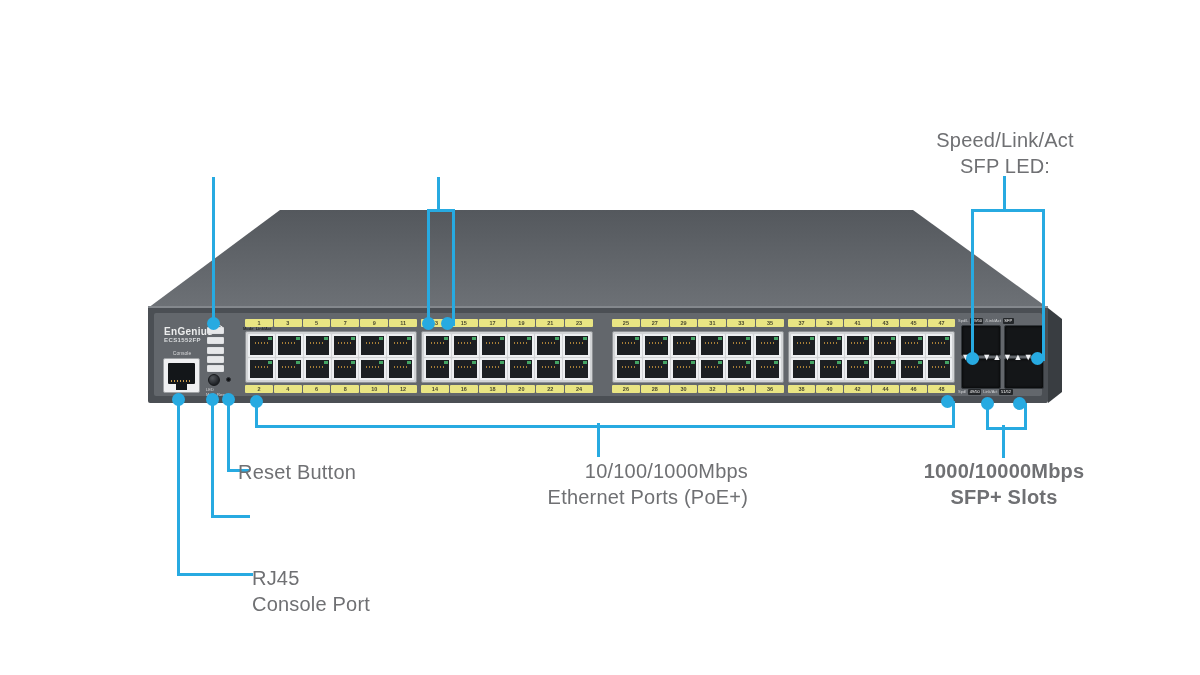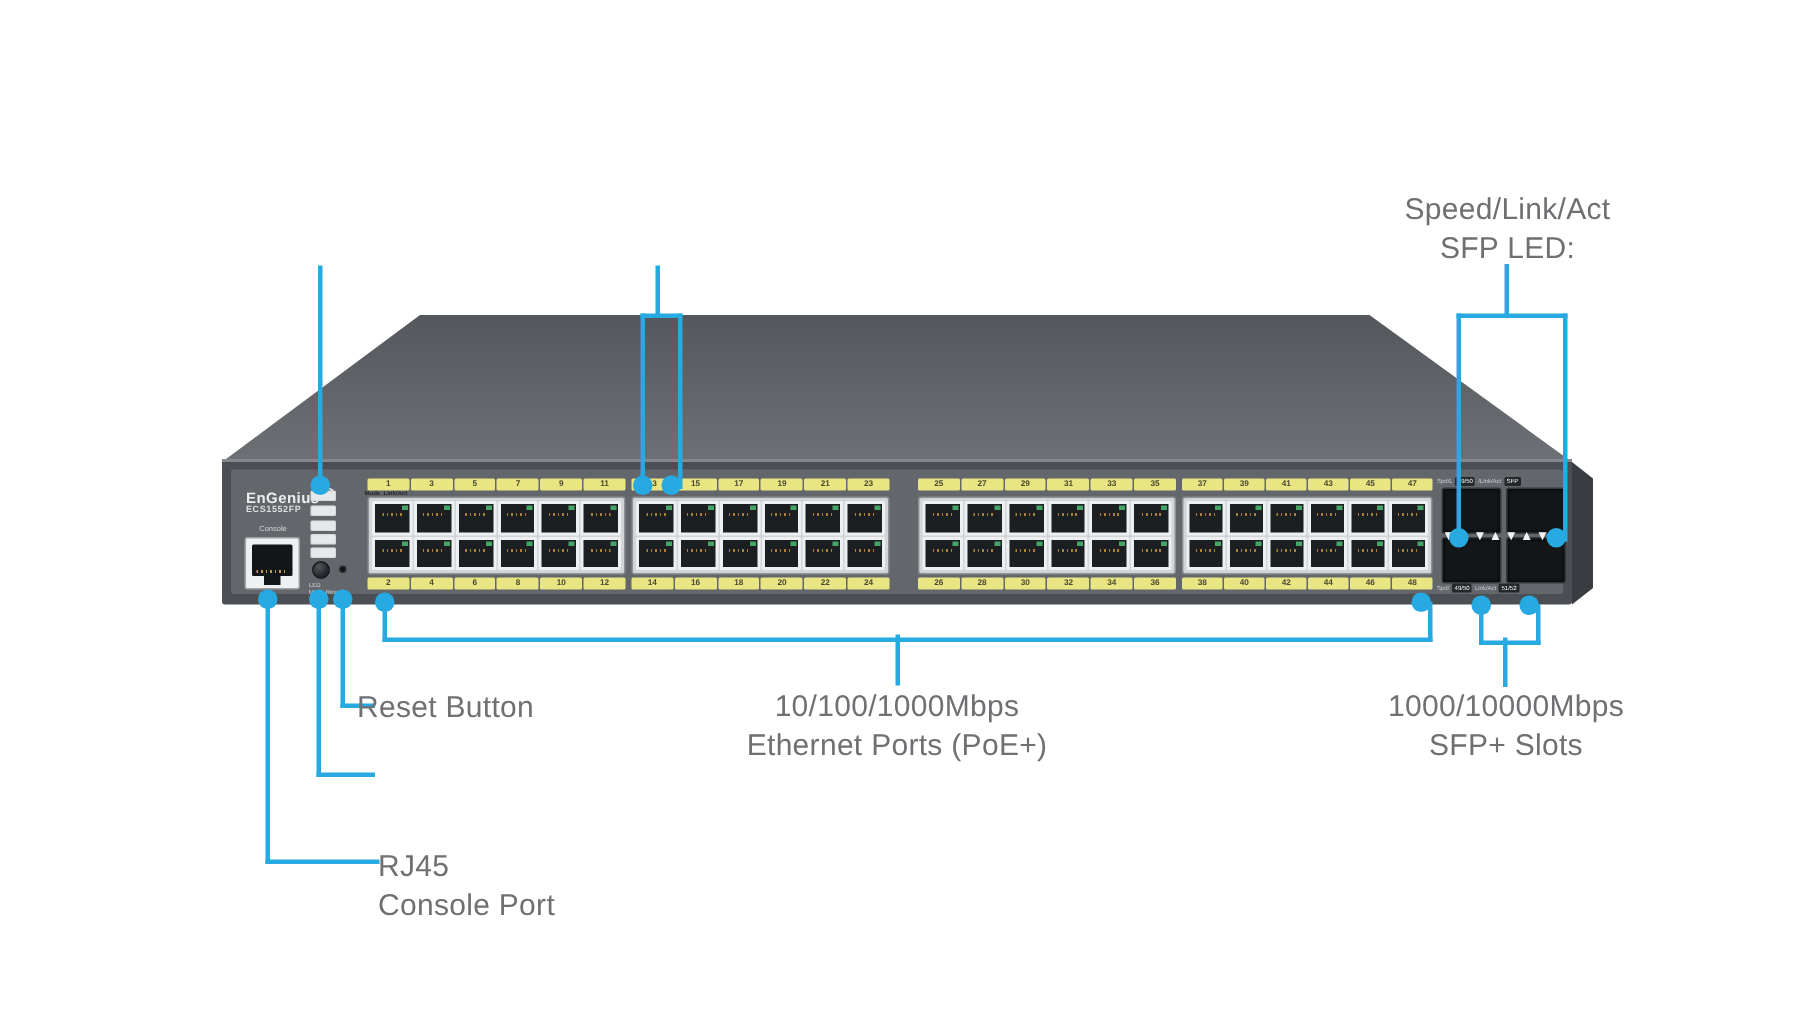--- a/index.html
+++ b/index.html
@@ -272,22 +272,22 @@
 
   <div class="callout-label center" style="left:915px;top:127px;width:180px;">
     <div>Speed/Link/Act</div>
     <div>SFP LED:</div>
   </div>
   <div class="callout-label" style="left:238px;top:459px;">Reset Button</div>
   <div class="callout-label" style="left:252px;top:565px;">
     <div>RJ45</div>
     <div>Console Port</div>
   </div>
-  <div class="callout-label center" style="left:448px;top:458px;width:300px;">
+  <div class="callout-label center" style="left:448px;top:458px;width:300px;text-align:right;">
     <div>10/100/1000Mbps</div>
     <div>Ethernet Ports (PoE+)</div>
   </div>
-  <div class="callout-label center" style="left:879px;top:458px;width:250px;">
+  <div class="callout-label center" style="left:879px;top:458px;width:250px;font-weight:bold;">
     <div>1000/10000Mbps</div>
     <div>SFP+ Slots</div>
   </div>
 
 </div>
 
 </body></html>

